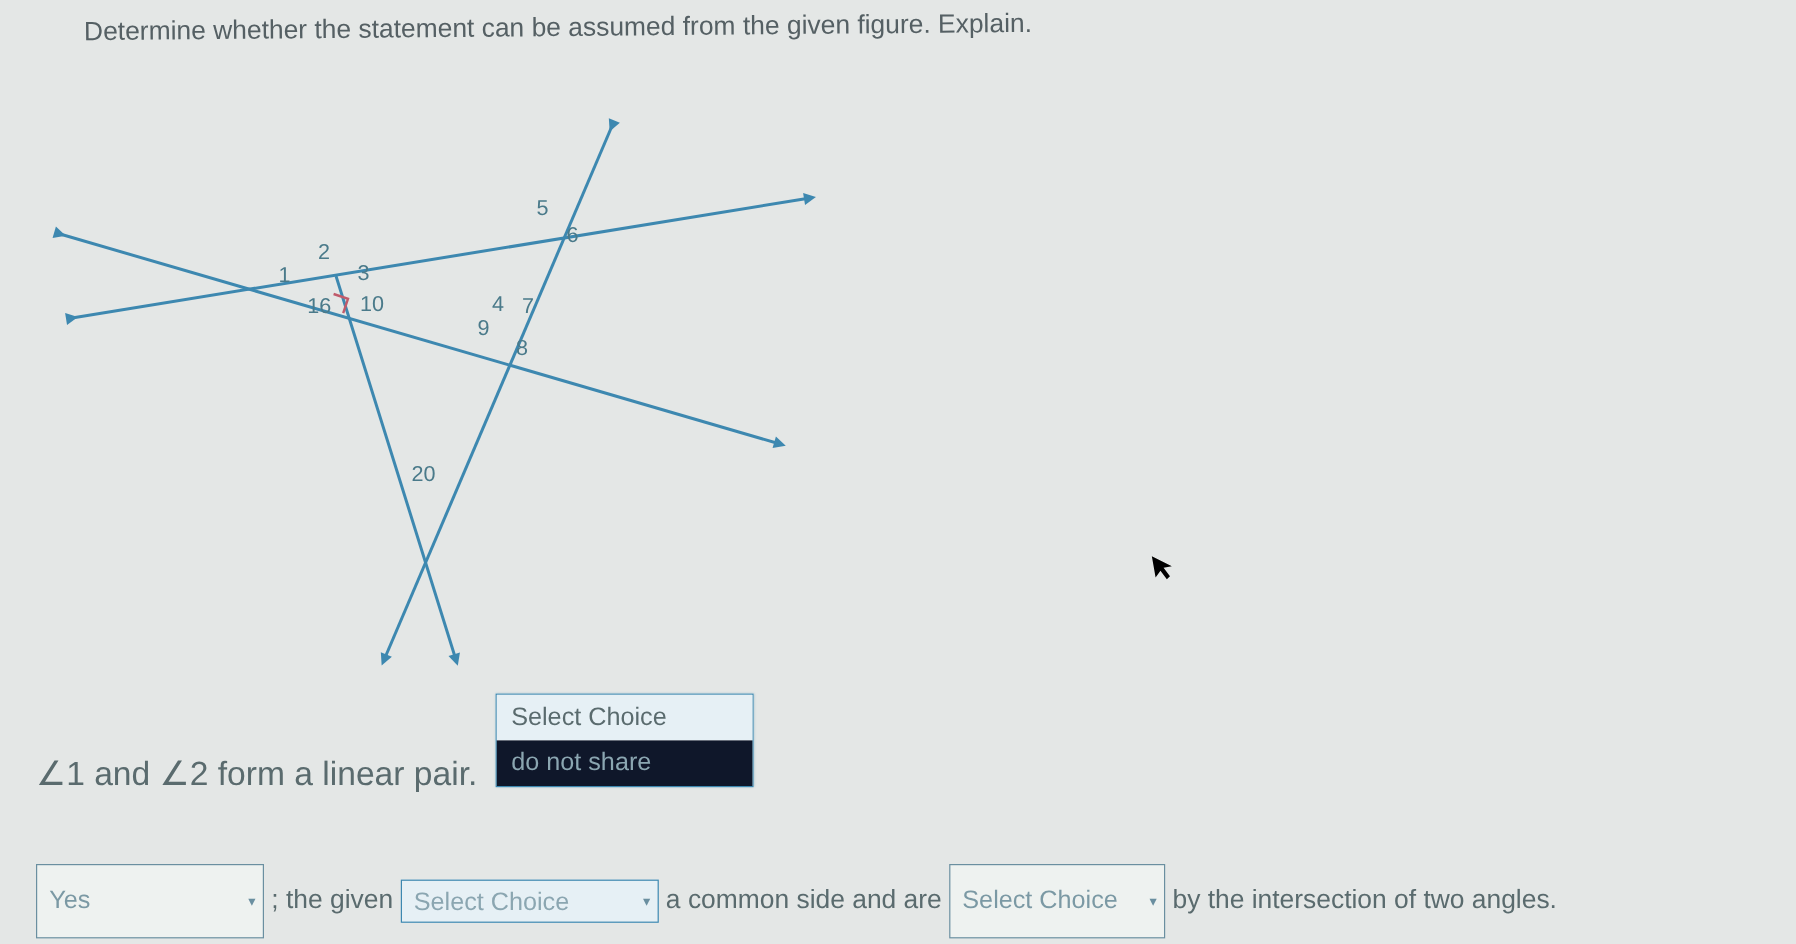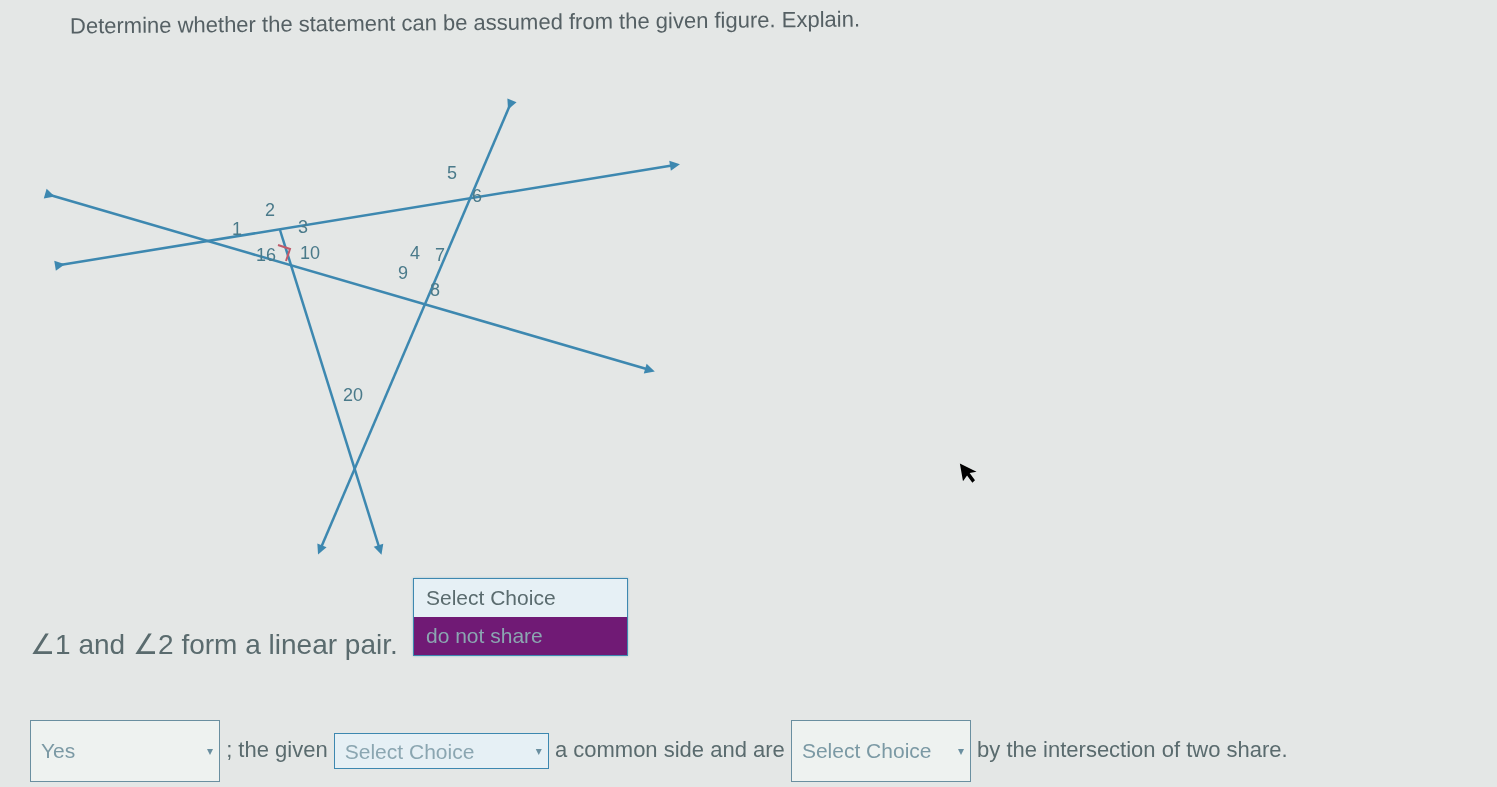--- a/index.html
+++ b/index.html
@@ -78,21 +78,21 @@
     left: 413px;
     border: 1px solid #3d88b0;
     background: #f0f3f2;
     width: 215px;
     font-size: 21px;
     box-shadow: 0 0 2px rgba(61,136,176,0.4);
   }
   .dropdown-open .opt {
     padding: 7px 12px;
     color: #8ba6b1;
-    background: #701a75;
+    background: #0f172a;
     cursor: pointer;
   }
   .dropdown-open .opt.header {
     color: #5a6b6e;
     background: #e6f0f5;
   }
   .dropdown-trigger-hidden {
     position: absolute;
     top: 720px;
     left: 413px;
@@ -175,20 +175,20 @@
   <span>; the given</span>
   <span class="dropdown-trigger-hidden" style="position:relative;display:inline-block;top:auto;left:auto;vertical-align:middle">
     <span>Select Choice</span>
     <span class="chev">▾</span>
   </span>
   <span>a common side and are</span>
   <span class="select-box">
     <span>Select Choice</span>
     <span class="chev">▾</span>
   </span>
-  <span>by the intersection of two share.</span>
+  <span>by the intersection of two angles.</span>
 </div>
 
 <div class="cursor-arrow">
   <svg width="20" height="24" viewBox="0 0 20 24">
       <path d="M2 2 L2 20 L7 15 L11 23 L14 21 L10 13 L17 13 Z" fill="#000"></path>
     </svg>
 </div>
 
 </body></html>

